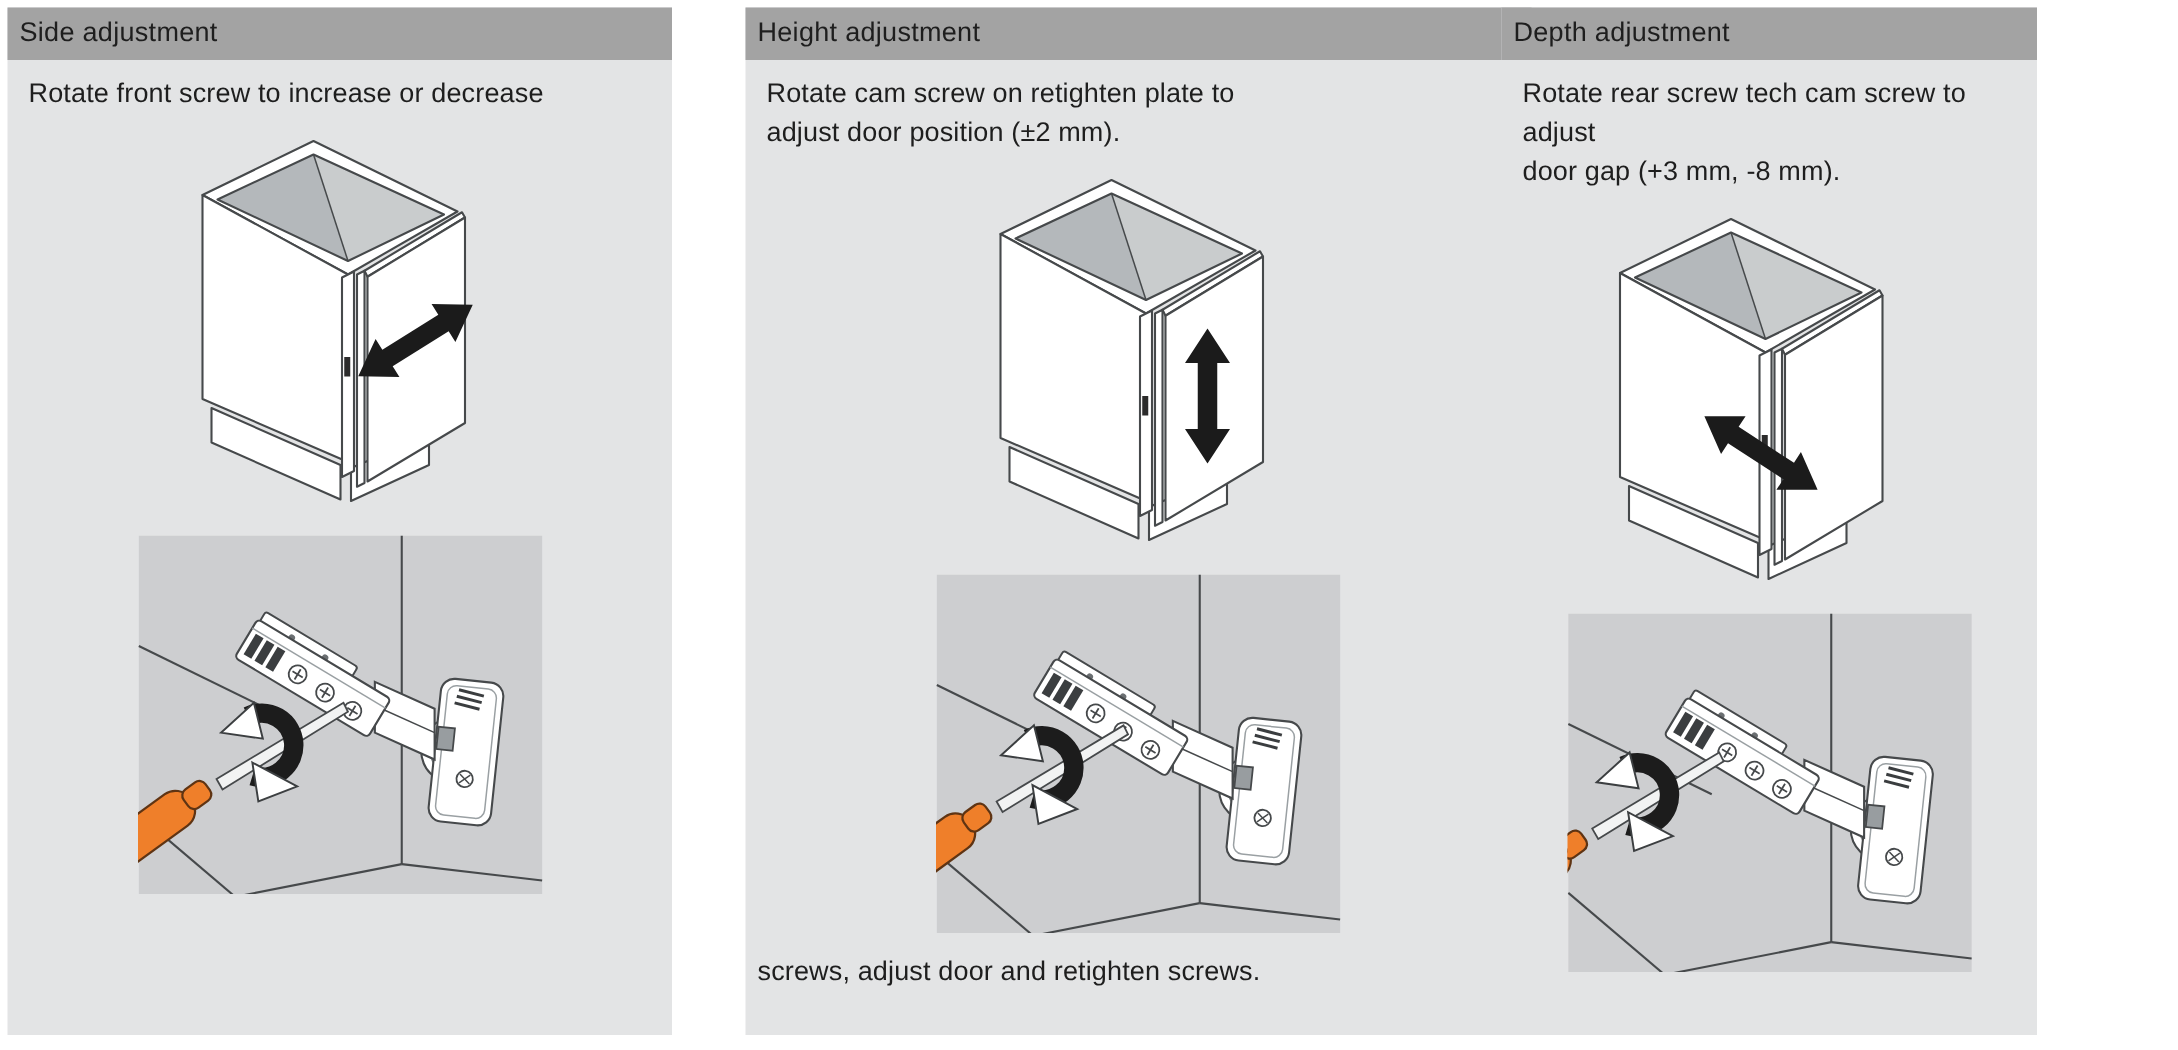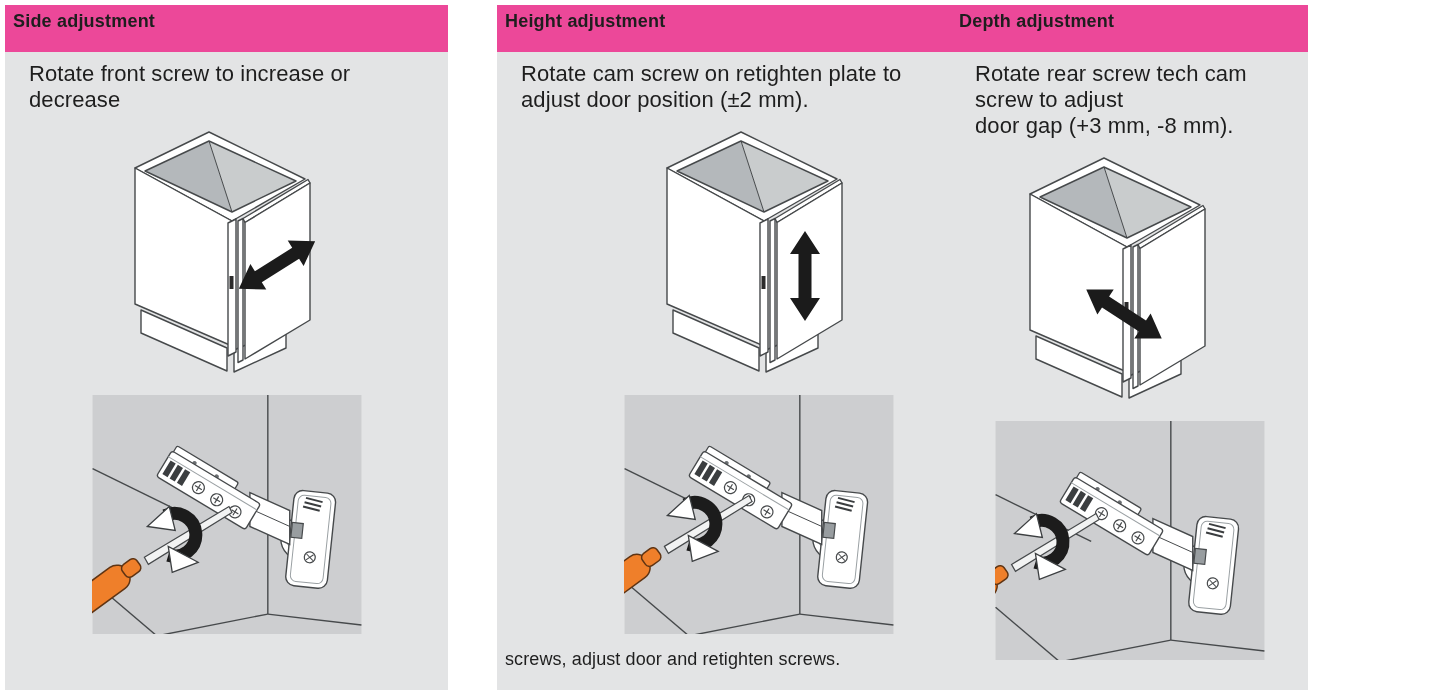--- a/index.html
+++ b/index.html
@@ -10,31 +10,31 @@
     font-family:"Liberation Sans", sans-serif;
     color:#1e1e1e;
     overflow:hidden;
   }
   .panel{
     position:absolute;top:5px;height:685px;
     background:#e3e4e5;
   }
   .panel.p1{left:5px;width:443px;}
   .panel.p2{left:497px;width:524px;}
-  .panel.p3{left:951px;width:357px;}
+  .panel.p3{left:1001px;width:357px;}
   .panel-header{
     height:33px;line-height:33px;
-    background:#ec4899;
-    font-size:18px;font-weight:bold;
-    padding:0 0 14px 8px;
+    background:#a3a3a3;
+    font-size:18px;font-weight:normal;
+    padding:0 0 2px 8px;
     letter-spacing:.2px;
   }
   .panel-desc{
-    margin:9px 8px 0 24px;
-    font-size:22px;line-height:26px;
+    margin:9px 8px 0 14px;
+    font-size:18px;line-height:26px;
     letter-spacing:.1px;
   }
   .cab{display:block;margin:11px auto 0 auto;}
   .scene{display:block;margin:11px auto 0 auto;}
   .panel-note{
     margin:12px 8px 0 8px;
     font-size:18px;line-height:26px;
     letter-spacing:.1px;
   }
 </style>

